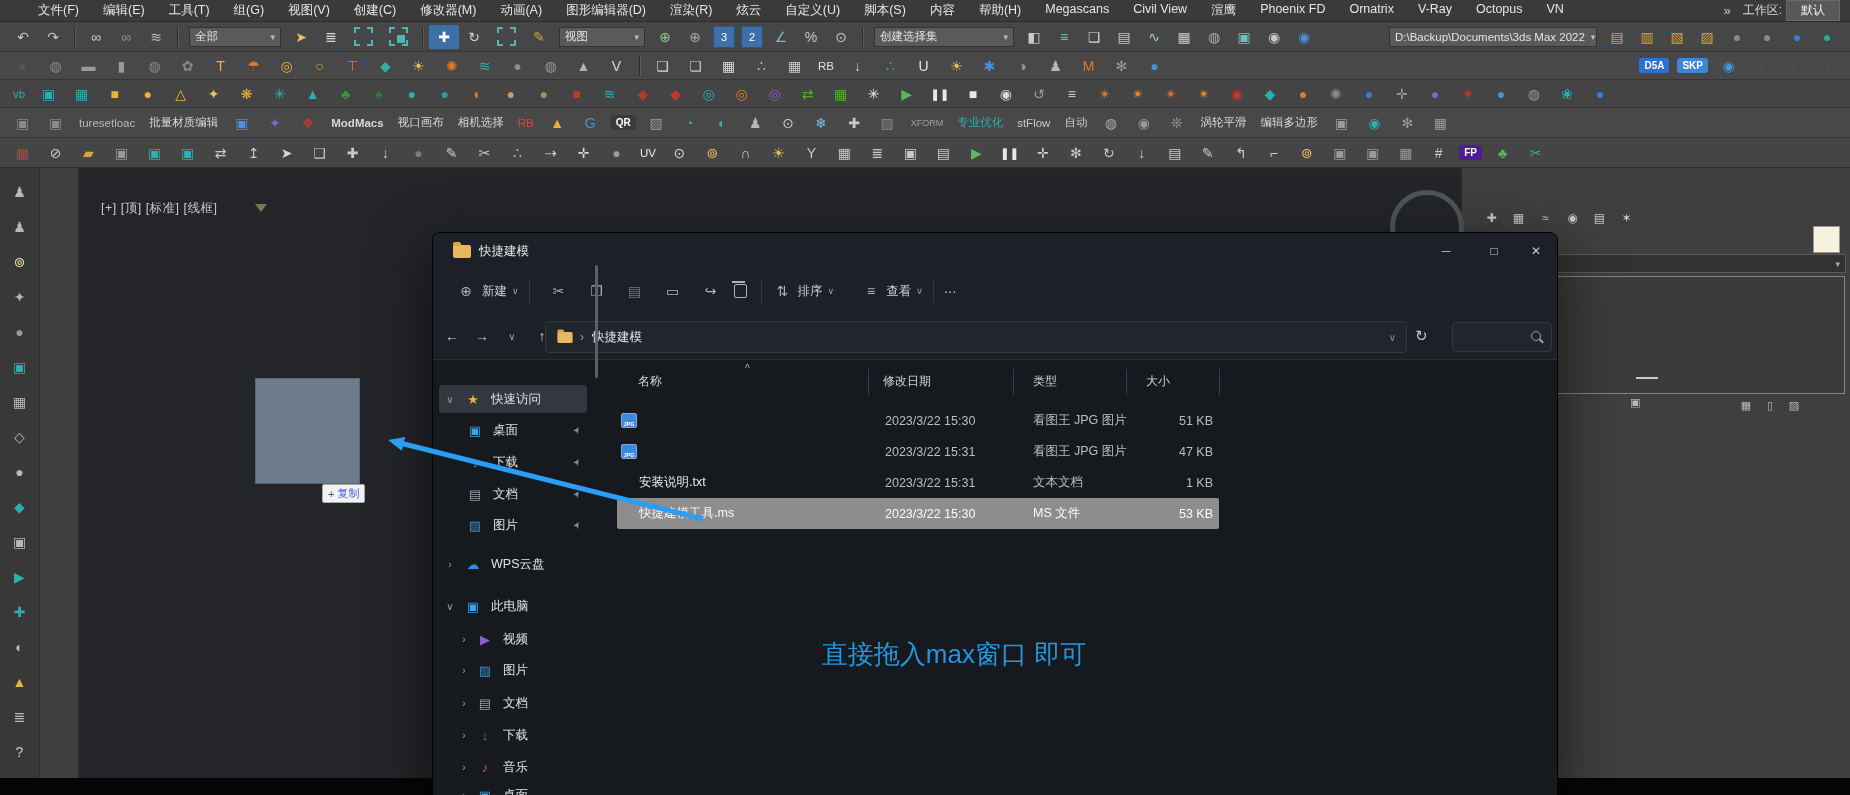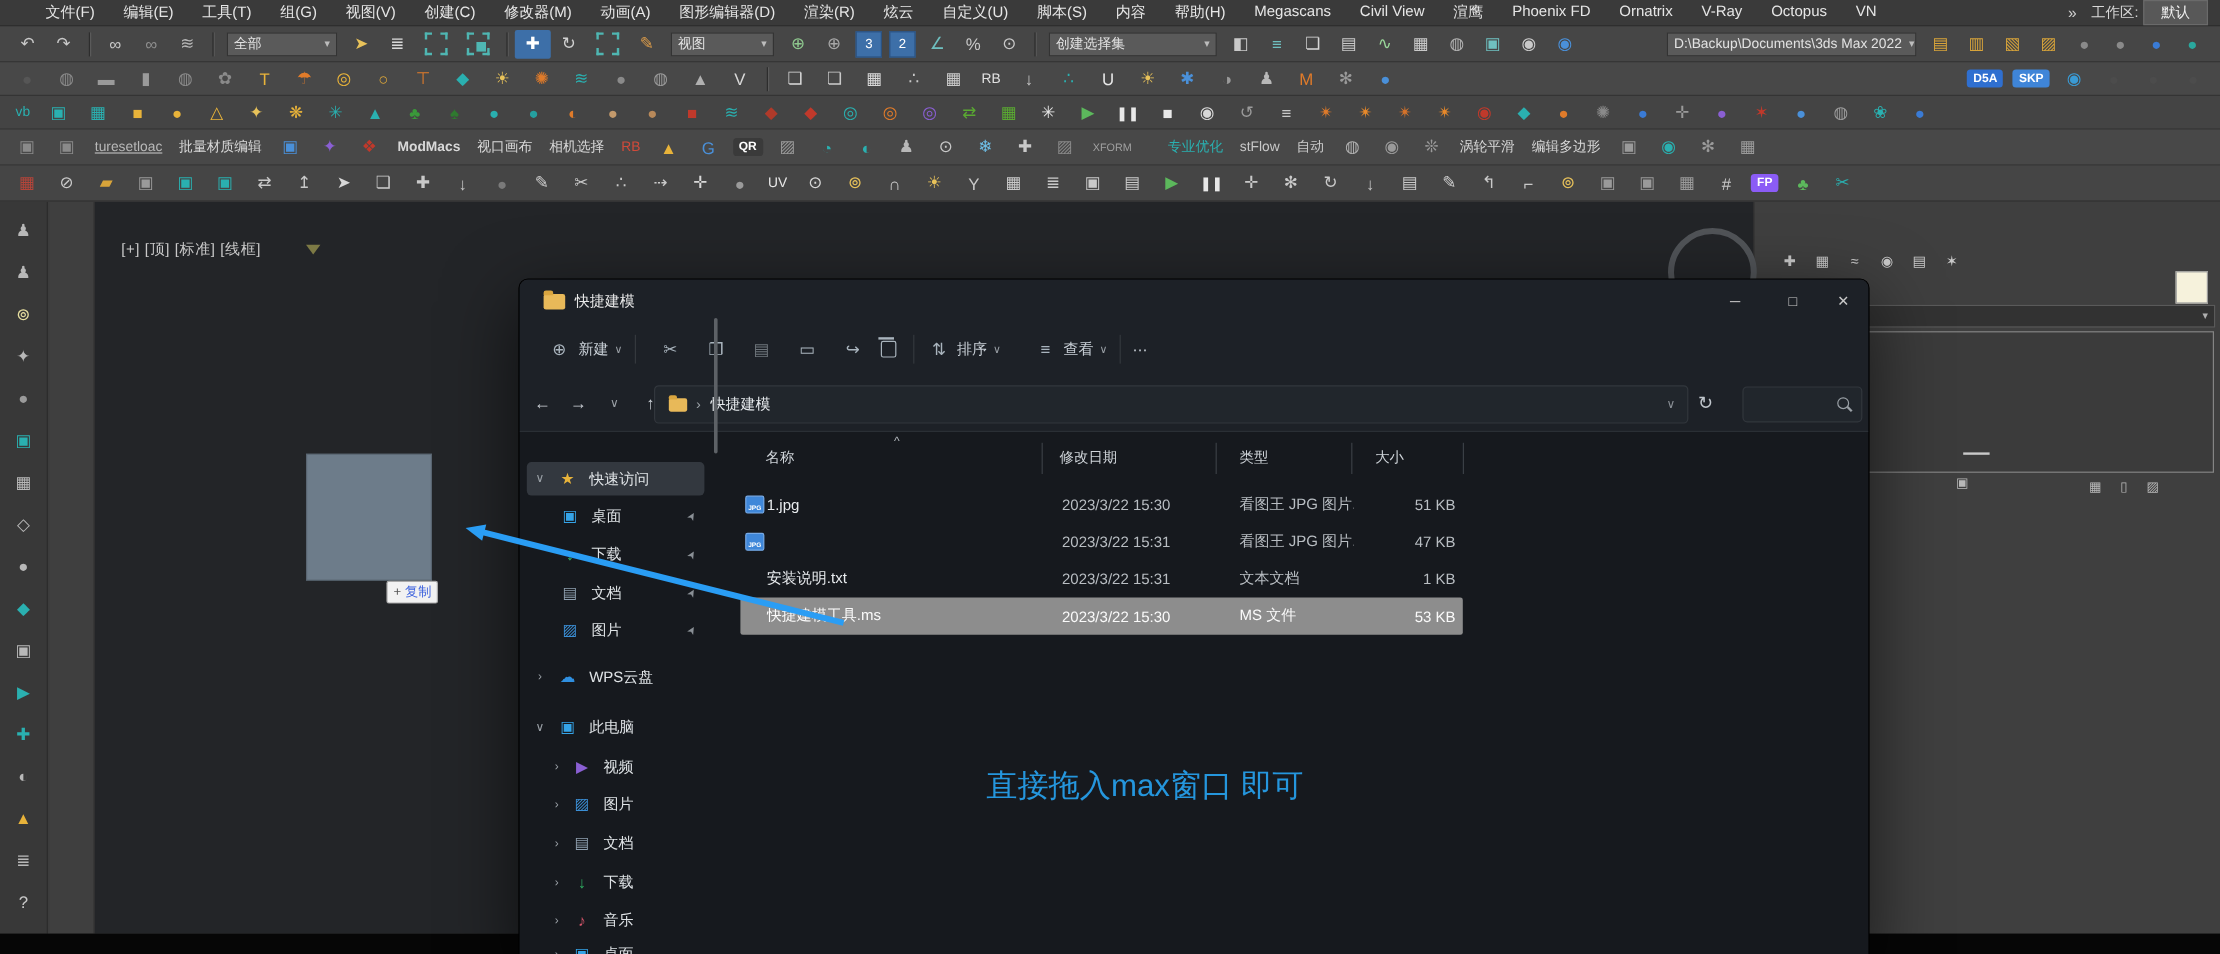--- a/index.html
+++ b/index.html
@@ -328,42 +328,42 @@
     <span class="ticon" style="color: rgb(138, 95, 211);">●</span>
     <span class="ticon" style="color: rgb(192, 57, 43);">✶</span>
     <span class="ticon" style="color: rgb(74, 144, 217);">●</span>
     <span class="ticon" style="color: rgb(154, 154, 154);">◍</span>
     <span class="ticon" style="color: rgb(42, 176, 176);">❀</span>
     <span class="ticon" style="color: rgb(58, 123, 213);">●</span>
   </div>
 <div id="row5" class="bar">
     <span class="ticon" style="color: rgb(138, 138, 138);">▣</span>
     <span class="ticon" style="color: rgb(138, 138, 138);">▣</span>
-    <span class="ttxt" style="color: rgb(184, 184, 184); text-decoration: underline;">turesetloac</span>
+    <span class="ttxt" style="color: rgb(184, 184, 184);">turesetloac</span>
     <span class="ttxt" style="color: rgb(216, 216, 216);">批量材质编辑</span>
     <span class="ticon" style="color: rgb(74, 144, 217);">▣</span>
     <span class="ticon" style="color: rgb(138, 95, 211);">✦</span>
     <span class="ticon" style="color: rgb(192, 57, 43);">❖</span>
     <span class="ttxt" style="color: rgb(216, 216, 216); font-weight: bold;">ModMacs</span>
     <span class="ttxt" style="color: rgb(216, 216, 216);">视口画布</span>
     <span class="ttxt" style="color: rgb(216, 216, 216);">相机选择</span>
     <span class="ttxt" style="color: rgb(208, 74, 58);">RB</span>
     <span class="ticon" style="color: rgb(232, 179, 58);">▲</span>
     <span class="ticon" style="color: rgb(74, 144, 217);">G</span>
     <span class="tbadge" style="background: rgb(58, 58, 58);">QR</span>
     <span class="ticon" style="color: rgb(154, 154, 154);">▨</span>
     <span class="ticon" style="color: rgb(42, 176, 176);">◔</span>
     <span class="ticon" style="color: rgb(42, 176, 176);">◐</span>
     <span class="ticon" style="color: rgb(184, 184, 184);">♟</span>
     <span class="ticon" style="color: rgb(201, 201, 201);">⊙</span>
     <span class="ticon" style="color: rgb(111, 192, 232);">❄</span>
     <span class="ticon" style="color: rgb(201, 201, 201);">✚</span>
     <span class="ticon" style="color: rgb(138, 138, 138);">▨</span>
     <span class="ttxt" style="color: rgb(160, 160, 160); font-size: 9px;">XFORM</span>
-    <span class="ttxt" style="color: rgb(42, 176, 176); margin-left: 16px;">专业优化</span>
+    <span class="ttxt" style="color: rgb(42, 176, 176);">专业优化</span>
     <span class="ttxt" style="color: rgb(201, 201, 201);">stFlow</span>
     <span class="ttxt" style="color: rgb(201, 201, 201);">自动</span>
     <span class="ticon" style="color: rgb(176, 176, 176);">◍</span>
     <span class="ticon" style="color: rgb(154, 154, 154);">◉</span>
     <span class="ticon" style="color: rgb(154, 154, 154);">❊</span>
     <span class="ttxt" style="color: rgb(216, 216, 216);">涡轮平滑</span>
     <span class="ttxt" style="color: rgb(216, 216, 216);">编辑多边形</span>
     <span class="ticon" style="color: rgb(154, 154, 154);">▣</span>
     <span class="ticon" style="color: rgb(42, 176, 176);">◉</span>
     <span class="ticon" style="color: rgb(154, 154, 154);">✻</span>
@@ -407,21 +407,21 @@
     <span class="ticon" style="color: rgb(201, 201, 201);">↓</span>
     <span class="ticon" style="color: rgb(201, 201, 201);">▤</span>
     <span class="ticon" style="color: rgb(201, 201, 201);">✎</span>
     <span class="ticon" style="color: rgb(201, 201, 201);">↰</span>
     <span class="ticon" style="color: rgb(201, 201, 201);">⌐</span>
     <span class="ticon" style="color: rgb(232, 194, 90);">⊚</span>
     <span class="ticon" style="color: rgb(154, 154, 154);">▣</span>
     <span class="ticon" style="color: rgb(154, 154, 154);">▣</span>
     <span class="ticon" style="color: rgb(154, 154, 154);">▦</span>
     <span class="ticon" style="color: rgb(201, 201, 201);">#</span>
-    <span class="tbadge" style="background: #8b5cf6;">FP</span>
+    <span class="tbadge" style="background: #4c1d95;">FP</span>
     <span class="ticon" style="color: rgb(92, 184, 92);">♣</span>
     <span class="ticon" style="color: rgb(42, 176, 176);">✂</span>
   </div>
 
 <div id="leftstrip" class="abs">
     <span class="ticon" style="color: rgb(184, 184, 184);">♟</span>
     <span class="ticon" style="color: rgb(184, 184, 184);">♟</span>
     <span class="ticon" style="color: rgb(232, 224, 160);">⊚</span>
     <span class="ticon" style="color: rgb(184, 184, 184);">✦</span>
     <span class="ticon" style="color: rgb(154, 154, 154);">●</span>
@@ -612,21 +612,20 @@
       <div class="fhead" style="left: 533px;">大小</div>
       <div class="fsort">^</div>
       <div class="colsep" style="left: 255px;"></div>
       <div class="colsep" style="left: 400px;"></div>
       <div class="colsep" style="left: 513px;"></div>
       <div class="colsep" style="left: 606px;"></div>
       <div class="frow" style="top: 46px;">
         <span class="ficon">
           <span class="fi-jpg">JPG</span>
         </span>
-        <span class="cell c-name">1.jpg</span>
         <span class="cell c-date">2023/3/22 15:30</span>
         <span class="cell c-type">看图王 JPG 图片...</span>
         <span class="cell c-size">51 KB</span>
       </div>
       <div class="frow" style="top: 77px;">
         <span class="ficon">
           <span class="fi-jpg">JPG</span>
         </span>
         <span class="cell c-date">2023/3/22 15:31</span>
         <span class="cell c-type">看图王 JPG 图片...</span>

